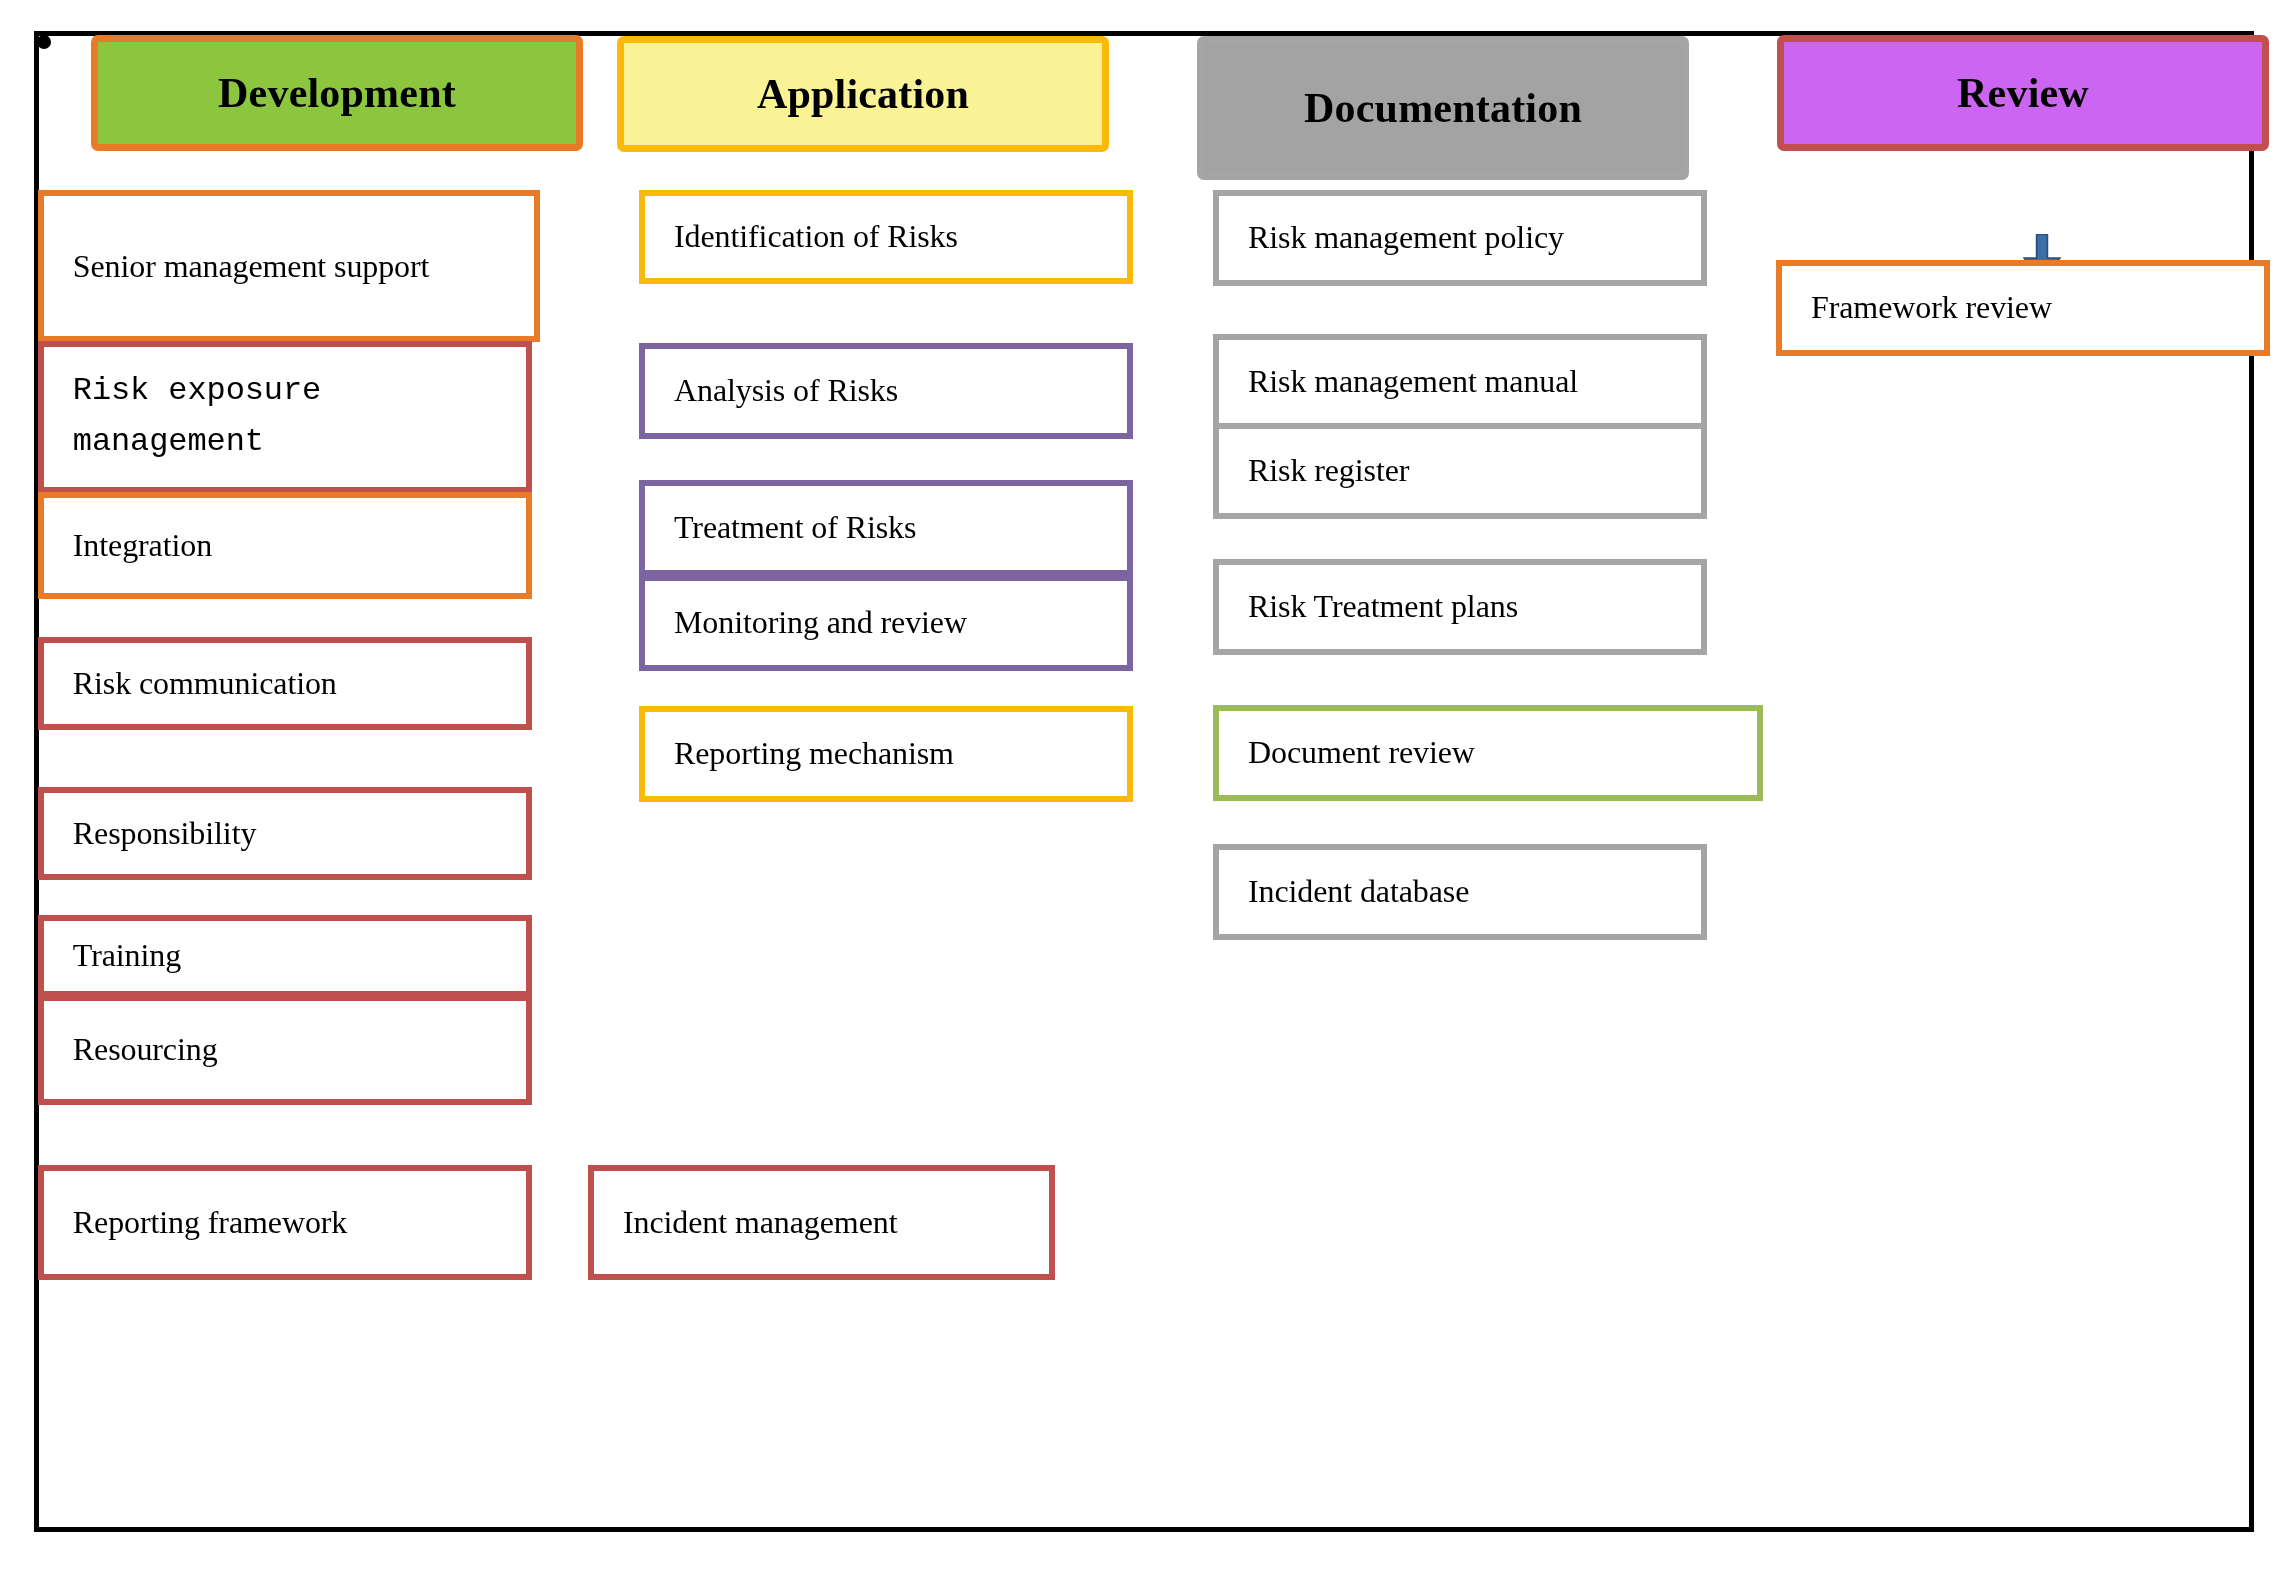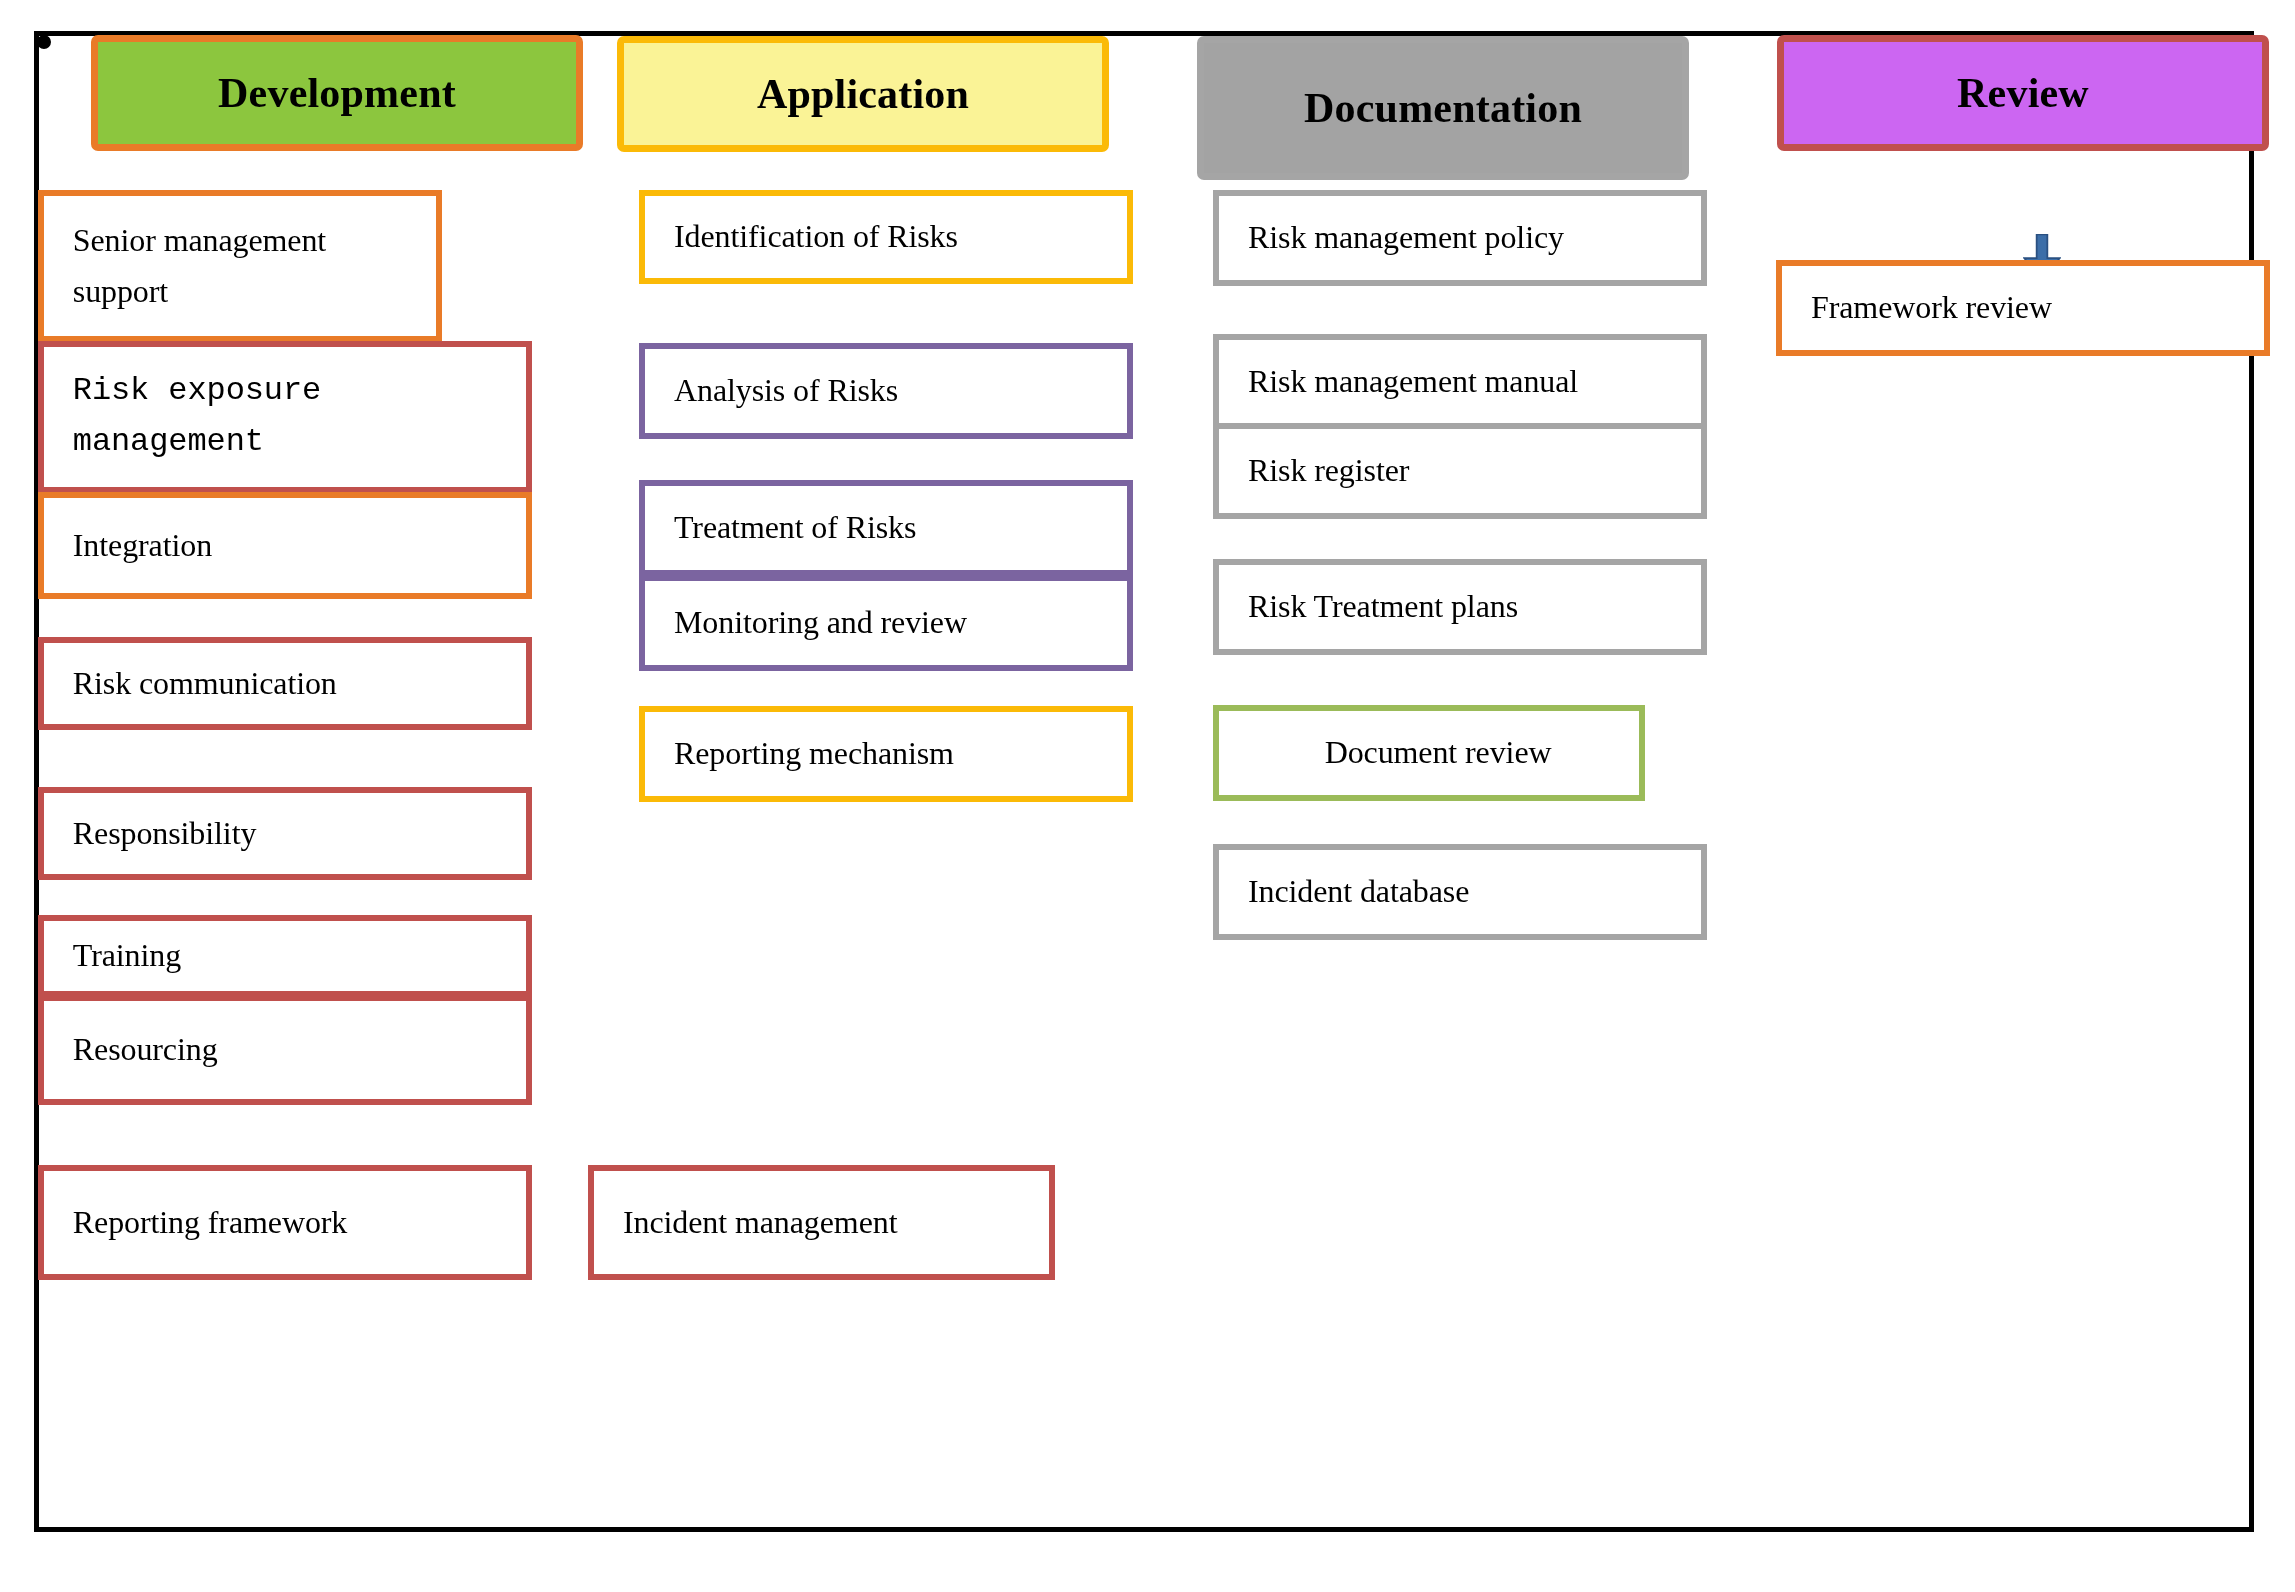--- a/index.html
+++ b/index.html
@@ -97,21 +97,21 @@
   <svg class="arrow" style="left:1984px; top:198px;" viewBox="0 0 64 78" xmlns="http://www.w3.org/2000/svg">
     <path d="M23 0 H41 V40 H62 L32 76 L2 40 H23 Z" fill="#3C6EA8" stroke="#2A5081" stroke-width="3"></path>
   </svg>
 
   <div class="header-node" style="left:-1.8px; top:-0.6px; width:0; height:0;"></div>
 
   <div class="header-node" style="left:52px; top:-1.2px; width:492px; height:116px; background:#8CC63E; border-color:#E97B28;">
     <span class="node-label">Development</span>
   </div>
 
-  <div class="node two-line" style="left:-1.2px; top:154px; width:404px; height:152px; border:6.6px solid #E97B28;">
+  <div class="node two-line" style="left:-1.2px; top:154px; width:502px; height:152px; border:6.6px solid #E97B28;">
     <span class="node-label">Senior management support</span>
   </div>
 
   <div class="node two-line" style="left:-1.2px; top:305px; width:494px; height:152px; border:6.6px solid #C0504D;font-family:Liberation Mono, monospace;">
     <span class="node-label">Risk exposure management</span>
   </div>
 
   <div class="node" style="left:-1.2px; top:456px; width:494px; height:107px; border:6.6px solid #E97B28;">
     <span class="node-label">Integration</span>
   </div>
@@ -177,21 +177,21 @@
   </div>
 
   <div class="node" style="left:1174px; top:387px; width:494px; height:96px; border:6.6px solid #A5A5A5;">
     <span class="node-label">Risk register</span>
   </div>
 
   <div class="node" style="left:1174px; top:523px; width:494px; height:96px; border:6.6px solid #A5A5A5;">
     <span class="node-label">Risk Treatment plans</span>
   </div>
 
-  <div class="node" style="left:1174px; top:669px; width:432px; height:96px; border:6.6px solid #9BBB59;text-align:center;">
+  <div class="node" style="left:1174px; top:669px; width:550px; height:96px; border:6.6px solid #9BBB59;">
     <span class="node-label">Document review</span>
   </div>
 
   <div class="node" style="left:1174px; top:808px; width:494px; height:96px; border:6.6px solid #A5A5A5;">
     <span class="node-label">Incident database</span>
   </div>
 
   <div class="header-node" style="left:1738px; top:-1.2px; width:492px; height:116px; background:#CC66F2; border-color:#C0504D;">
     <span class="node-label">Review</span>
   </div>

